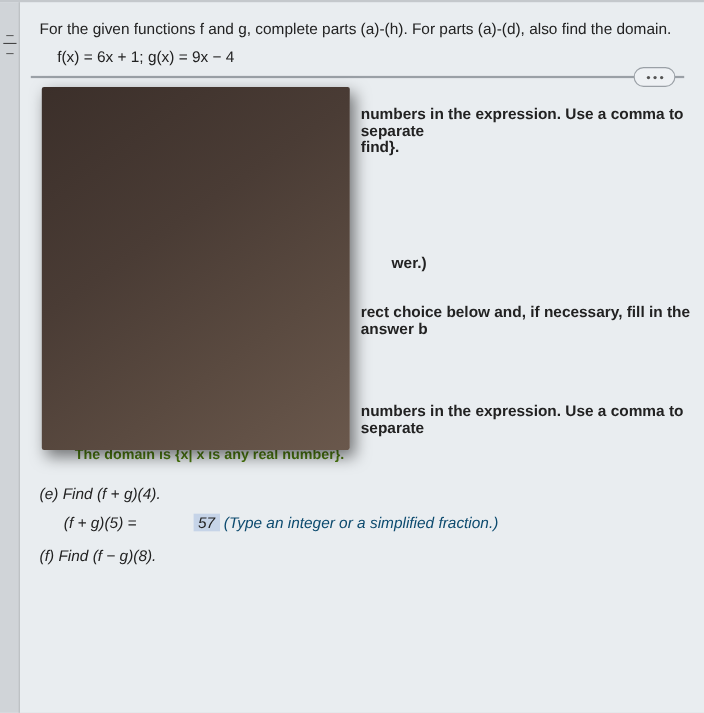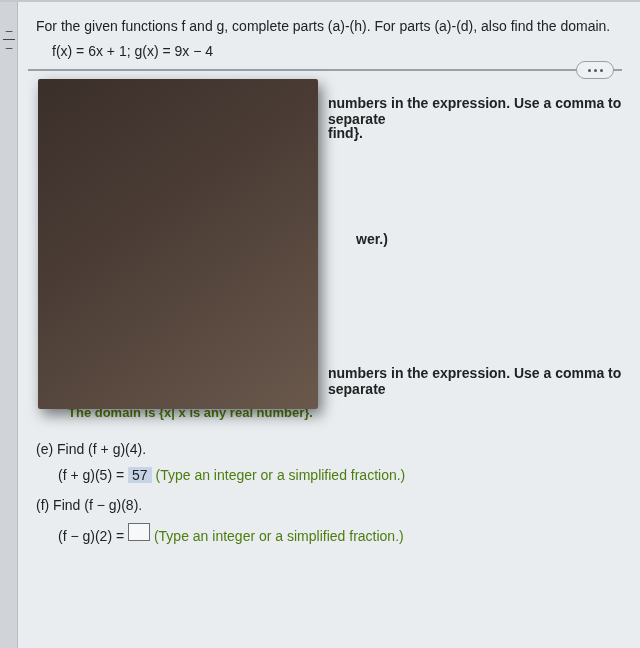--- a/index.html
+++ b/index.html
@@ -62,38 +62,39 @@
   .peek { position: absolute; left: 300px; }
   .peek1 { top: 18px; }
   .peek2 { top: 48px; }
   .peek3 { top: 154px; margin-left: 28px; }
   .peek4 { top: 198px; }
   .peek5 { top: 288px; }
   .option-b {
     position: absolute; left: 40px; top: 328px;
     color: #4d7c0f; font-size: 13px;
   }
-  .qblock { margin: 14px 8px 0 8px; }
+  .qblock { margin: 14px 8px 0 8px; font-style: italic; }
   .indent { margin-left: 22px; margin-top: 10px; }
   .ansbox {
     display: inline-block;
     min-width: 22px; height: 18px;
     border: 1px solid #6a6e72;
     background: #f6f8fa;
     text-align: center;
     padding: 0 4px;
     vertical-align: baseline;
     line-height: 18px;
   }
   .ansval {
     display: inline-block;
     background: #c6d4e8;
     padding: 0 4px;
+    margin-left: 48px;
   }
-  .hint { color: #4d7c0f; }
+  .hint { color: #0c4a6e; }
 </style>
 </head>
 <body>
 
 <div class="page">
 
   <div class="left-margin"></div>
   <div class="frac">
     <div>–</div>
     <div class="bar"></div>
@@ -108,36 +109,32 @@
       <span></span>
       <span></span>
       <span></span>
     </div>
   </div>
 
   <div class="covered-area">
     <div class="peek peek1">numbers in the expression. Use a comma to separate</div>
     <div class="peek peek2">find}.</div>
     <div class="peek peek3">wer.)</div>
+    <div class="peek peek4">rect choice below and, if necessary, fill in the answer b</div>
     <div class="peek peek5">numbers in the expression. Use a comma to separate</div>
     <div class="option-b">The domain is {x| x is any real number}.</div>
     <div class="cover"></div>
   </div>
 
   <div class="qblock">
     <div>(e) Find (f + g)(4).</div>
     <div class="indent">
       <span>(f + g)(5) =</span>
       <span class="ansval">57</span>
       <span class="hint">(Type an integer or a simplified fraction.)</span>
     </div>
   </div>
 
   <div class="qblock">
     <div>(f) Find (f − g)(8).</div>
-    <div class="indent">
-      <span>(f − g)(2) =</span>
-      <span class="ansbox"></span>
-      <span class="hint">(Type an integer or a simplified fraction.)</span>
-    </div>
   </div>
 
 </div>
 
 </body></html>

